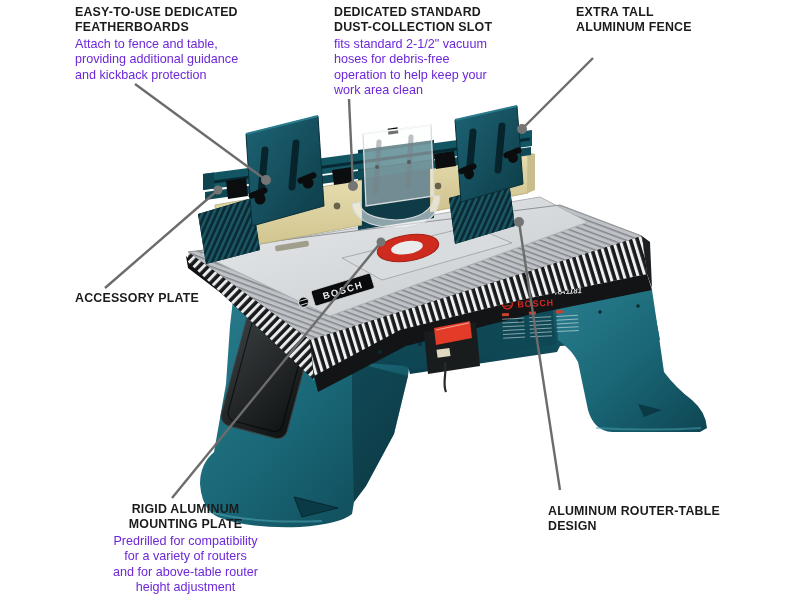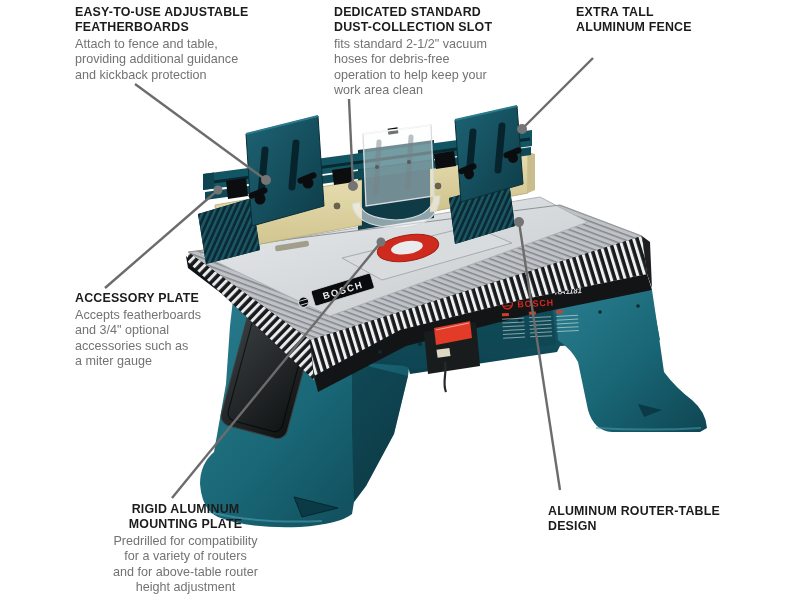--- a/index.html
+++ b/index.html
@@ -2,21 +2,21 @@
 <html><head>
 <meta charset="utf-8">
 <style>
   html,body{margin:0;padding:0;background:#ffffff;}
   #stage{position:relative;width:800px;height:600px;background:#ffffff;overflow:hidden;
          font-family:"Liberation Sans",sans-serif;}
   #product-svg{position:absolute;left:0;top:0;}
   .callout{position:absolute;width:215px;}
   .callout h3{margin:0;font-size:12.4px;font-weight:bold;line-height:15px;
               letter-spacing:.2px;color:#1b1b1b;white-space:pre-line;}
-  .callout p{margin:2px 0 0 0;font-size:12.6px;line-height:15.4px;color:#737373;
+  .callout p{margin:2px 0 0 0;font-size:12.6px;line-height:15.4px;color:#6d28d9;
              white-space:pre-line;}
 </style>
 </head>
 <body>
 
 <div id="stage">
 
   <svg id="product-svg" width="800" height="600" viewBox="0 0 800 600">
     <defs>
       <linearGradient id="tealGrad" x1="0" y1="0" x2="1" y2="1">
@@ -237,44 +237,40 @@
       <circle cx="266" cy="180" r="5"></circle>
       <circle cx="353" cy="186" r="5"></circle>
       <circle cx="522" cy="129" r="5"></circle>
       <circle cx="218" cy="190" r="4.5"></circle>
       <circle cx="381" cy="242" r="4.5"></circle>
       <circle cx="519" cy="222" r="5"></circle>
     </g>
   </svg>
 
   <div class="callout" style="left:75px;top:5px;">
-    <h3>EASY-TO-USE ADJUSTABLE
+    <h3>EASY-TO-USE DEDICATED
 FEATHERBOARDS</h3>
     <p>Attach to fence and table,
 providing additional guidance
 and kickback protection</p>
   </div>
   <div class="callout" style="left:334px;top:5px;">
     <h3>DEDICATED STANDARD
 DUST-COLLECTION SLOT</h3>
     <p>fits standard 2-1/2" vacuum
 hoses for debris-free
 operation to help keep your
 work area clean</p>
   </div>
   <div class="callout" style="left:576px;top:5px;width:180px;">
     <h3>EXTRA TALL
 ALUMINUM FENCE</h3>
   </div>
   <div class="callout" style="left:75px;top:291px;">
     <h3>ACCESSORY PLATE</h3>
-    <p>Accepts featherboards
-and 3/4" optional
-accessories such as
-a miter gauge</p>
   </div>
   <div class="callout" style="left:78px;top:502px;text-align:center;">
     <h3>RIGID ALUMINUM
 MOUNTING PLATE</h3>
     <p>Predrilled for compatibility
 for a variety of routers
 and for above-table router
 height adjustment</p>
   </div>
   <div class="callout" style="left:548px;top:504px;">

